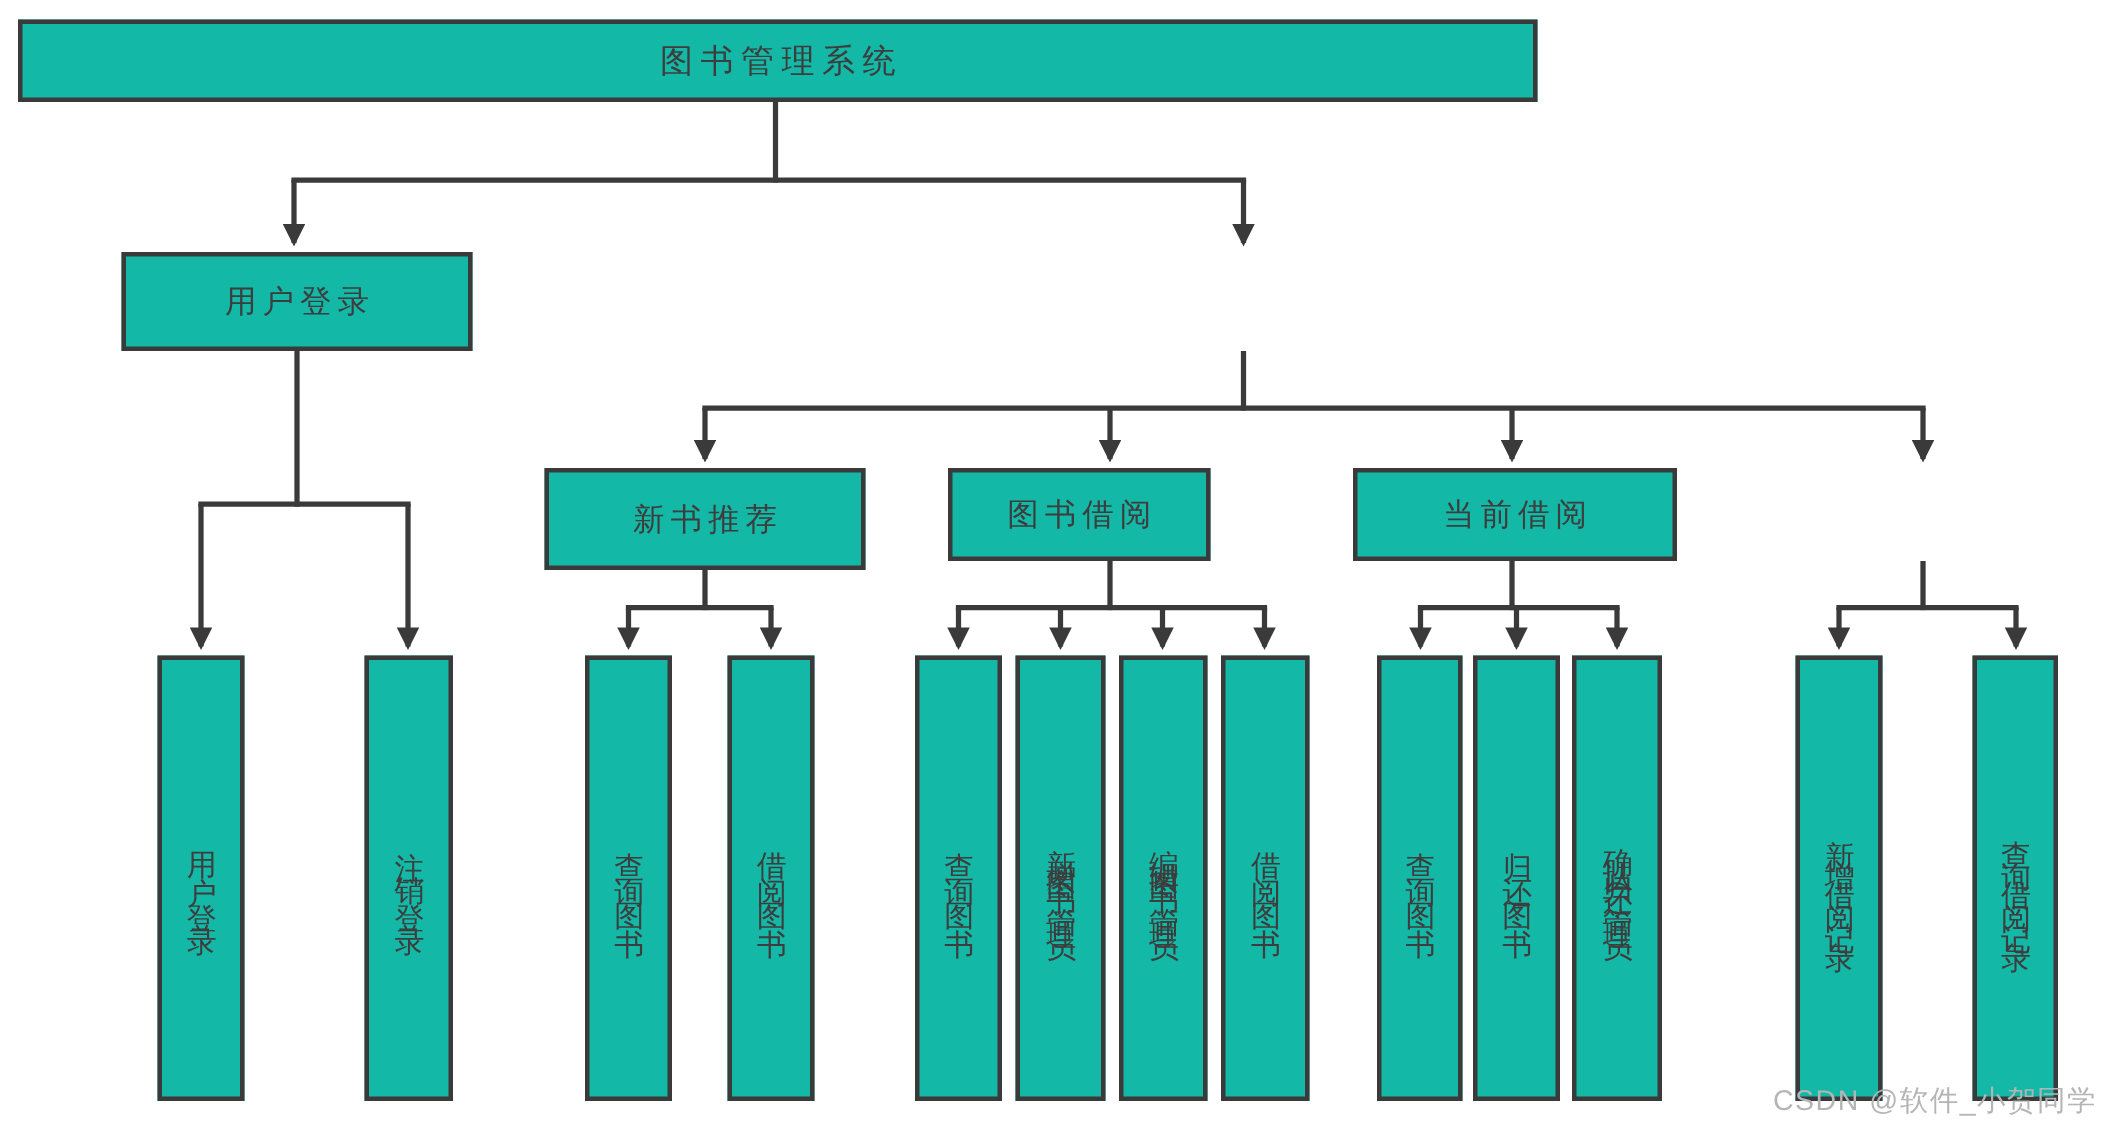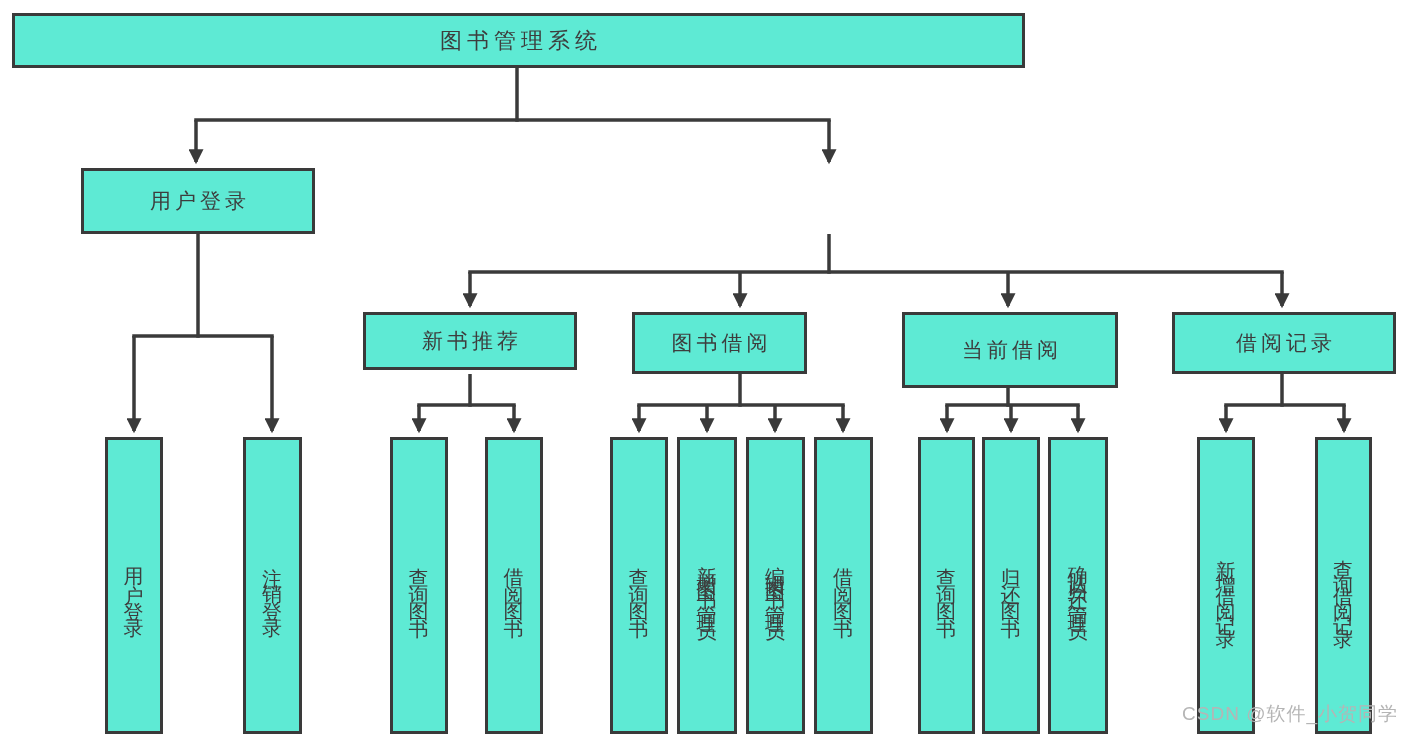--- a/index.html
+++ b/index.html
@@ -19,21 +19,21 @@
     position: absolute;
     left: 0; top: 0;
     width: 1405px;
     height: 747px;
     z-index: 1;
   }
   .node {
     position: absolute;
     box-sizing: border-box;
     border: 3px solid #3a3a3a;
-    background: #5eead4;
+    background: #14b8a6;
     color: #3d3d3d;
     display: flex;
     align-items: center;
     justify-content: center;
     z-index: 2;
     white-space: nowrap;
   }
   .hnode {
     font-size: 21px;
     letter-spacing: 4px;
@@ -50,21 +50,21 @@
     font-size: 20px;
     line-height: 1;
     white-space: nowrap;
   }
   .ls-a { letter-spacing: 17px; }
   .ls-b { letter-spacing: 14px; }
   .ls-c { letter-spacing: 8px; }
   .watermark {
     position: absolute;
     right: 7px;
-    bottom: 20px;
+    bottom: 0;
     font-size: 19px;
     letter-spacing: 1px;
     color: #b5b5b5;
     z-index: 5;
     pointer-events: none;
     text-align: center;
   }
 </style>
 </head>
 <body>
@@ -118,24 +118,23 @@
       <line x1="1224.25" y1="405" x2="1345.75" y2="405"></line>
       <line x1="1226" y1="405" x2="1226" y2="431" marker-end="url(#ah)"></line>
       <line x1="1344" y1="405" x2="1344" y2="431" marker-end="url(#ah)"></line>
     </g>
   </svg>
 
   <div class="node hnode root-node" style="left:12px; top:13px; width:1013px; height:55px;">图书管理系统</div>
 
   <div class="node hnode" style="left:81px; top:168px; width:234px; height:66px;">用户登录</div>
 
-  <div class="node hnode" style="left:363px; top:312px; width:214px; height:58px;">新书推荐</div>
+  <div class="node hnode" style="left:363px; top:312px; width:214px; height:68px;">新书推荐</div>
   <div class="node hnode" style="left:632px; top:312px; width:175px; height:62px;">图书借阅</div>
-  <div class="node hnode" style="left:902px; top:312px; width:216px; height:76px;">当前借阅</div>
-  <div class="node hnode" style="left:1172px; top:312px; width:224px; height:62px;">借阅记录</div>
+  <div class="node hnode" style="left:902px; top:312px; width:216px; height:62px;">当前借阅</div>
 
   <div class="node vnode ls-a" style="left:105px; top:437px; width:58px; height:297px;">用户登录</div>
   <div class="node vnode ls-a" style="left:243px; top:437px; width:59px; height:297px;">注销登录</div>
 
   <div class="node vnode ls-a" style="left:390px; top:437px; width:58px; height:297px;">查询图书</div>
   <div class="node vnode ls-a" style="left:485px; top:437px; width:58px; height:297px;">借阅图书</div>
 
   <div class="node vnode ls-a" style="left:610px; top:437px; width:58px; height:297px;">查询图书</div>
   <div class="node vnode ls-c" style="left:677px; top:437px; width:60px; height:297px;">新增图书（管理员）</div>
   <div class="node vnode ls-c" style="left:746px; top:437px; width:59px; height:297px;">编辑图书（管理员）</div>

